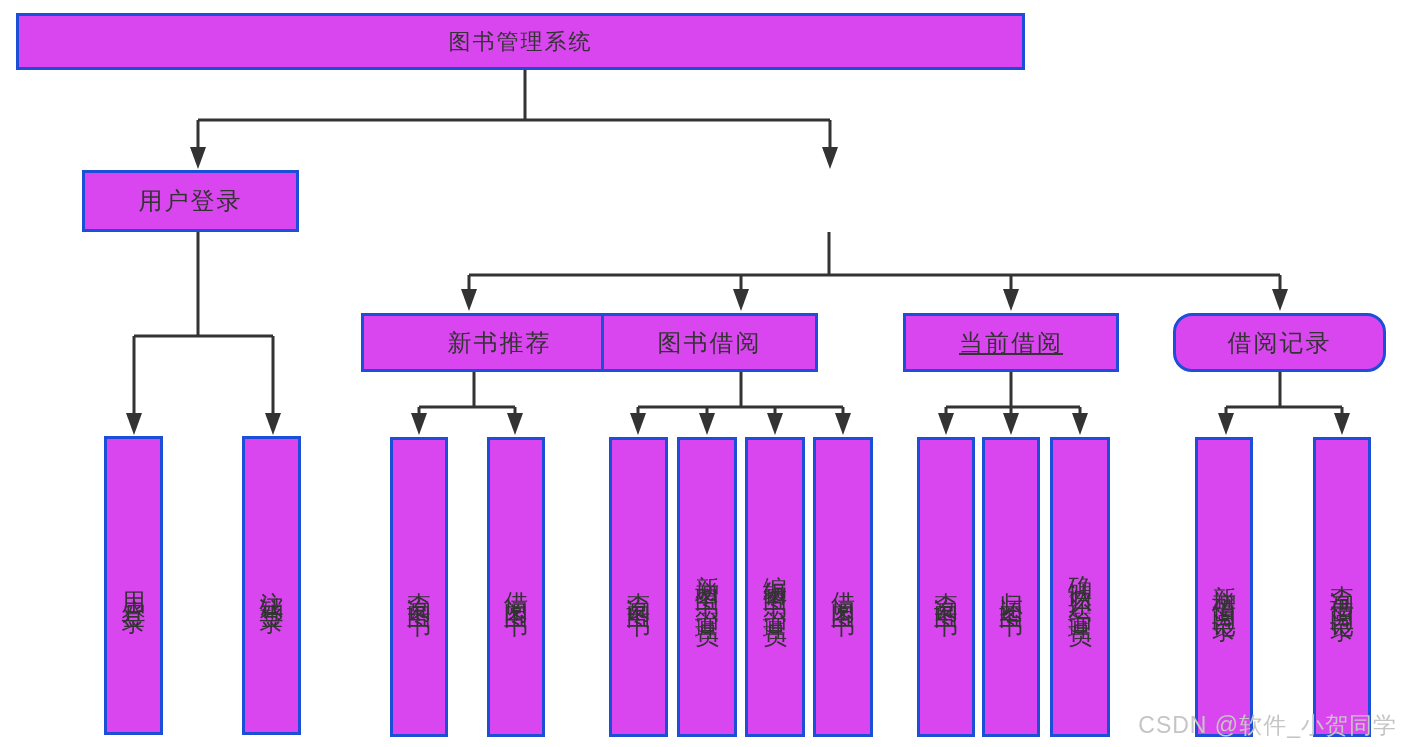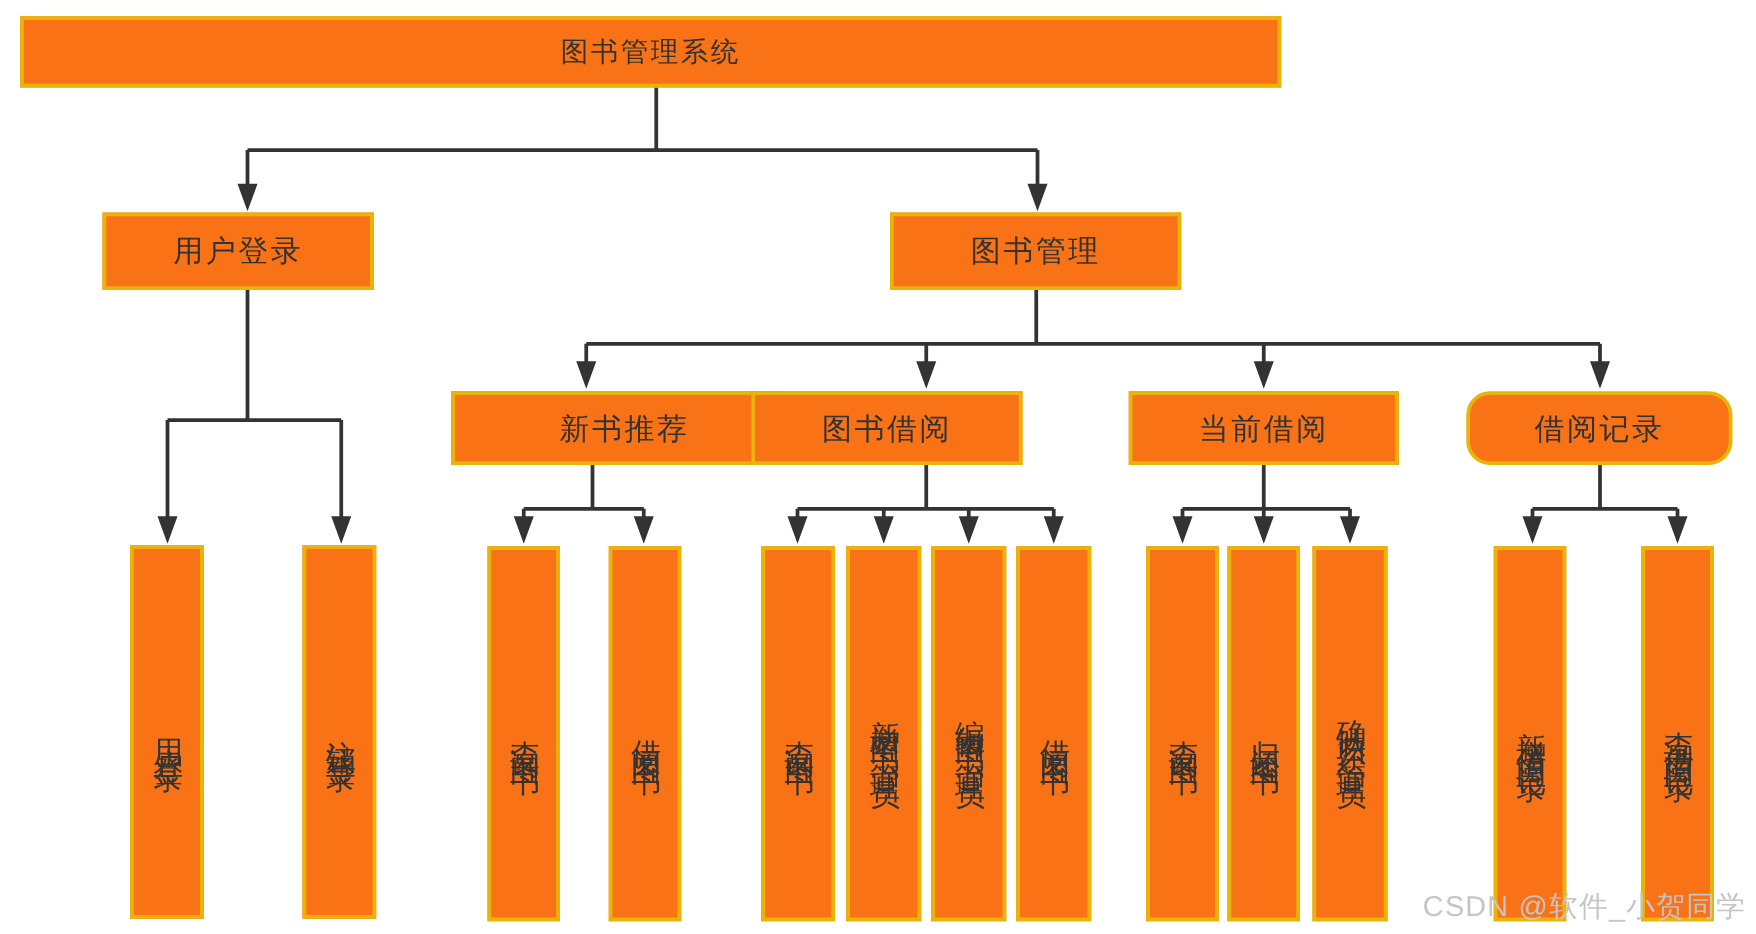--- a/index.html
+++ b/index.html
@@ -18,22 +18,22 @@
   #connector-svg {
     position: absolute;
     left: 0; top: 0;
     width: 1405px;
     height: 747px;
     z-index: 1;
   }
   .node {
     position: absolute;
     box-sizing: border-box;
-    border: 3px solid #eab308;
-    background: #f97316;
+    border: 3px solid #1d4ed8;
+    background: #d946ef;
     color: #333333;
     display: flex;
     align-items: center;
     justify-content: center;
     z-index: 2;
   }
   .hbox {
     font-size: 24px;
     letter-spacing: 2px;
     white-space: nowrap;
@@ -49,21 +49,21 @@
     letter-spacing: 7px;
     line-height: 1;
     text-align: center;
   }
   
   #node-root           { left: 16px;   top: 13px;  width: 1009px; height: 57px; }
   #node-user-login     { left: 82px;   top: 170px; width: 217px;  height: 62px; }
   #node-book-mgmt      { left: 712px;  top: 170px; width: 233px;  height: 62px; }
   #node-new-books      { left: 361px;  top: 313px; width: 265px;  height: 59px; padding-left: 12px; }
   #node-borrowing      { left: 601px;  top: 313px; width: 217px;  height: 59px; }
-  #node-current        { left: 903px;  top: 313px; width: 216px;  height: 59px; }
+  #node-current        { left: 903px;  top: 313px; width: 216px;  height: 59px; text-decoration: underline; }
   #node-records        { left: 1173px; top: 313px; width: 213px;  height: 59px; border-radius: 19px; }
   #node-login-v        { left: 104px;  top: 436px; width: 59px;   height: 299px; }
   #node-logout-v       { left: 242px;  top: 436px; width: 59px;   height: 299px; }
   #node-nb-query       { left: 390px;  top: 437px; width: 58px;   height: 300px; }
   #node-nb-borrow      { left: 487px;  top: 437px; width: 58px;   height: 300px; }
   #node-bb-query       { left: 609px;  top: 437px; width: 59px;   height: 300px; }
   #node-bb-add         { left: 677px;  top: 437px; width: 60px;   height: 300px; }
   #node-bb-edit        { left: 745px;  top: 437px; width: 60px;   height: 300px; }
   #node-bb-borrow      { left: 813px;  top: 437px; width: 60px;   height: 300px; }
   #node-cb-query       { left: 917px;  top: 437px; width: 58px;   height: 300px; }
@@ -116,21 +116,20 @@
       <polygon points="1003,413 1019,413 1011,435"></polygon>
       <polygon points="1072,413 1088,413 1080,435"></polygon>
       <polygon points="1218,413 1234,413 1226,435"></polygon>
       <polygon points="1334,413 1350,413 1342,435"></polygon>
     </g>
   </svg>
 
   <div id="node-root" class="node hbox root-box">图书管理系统</div>
 
   <div id="node-user-login" class="node hbox">用户登录</div>
-  <div id="node-book-mgmt" class="node hbox">图书管理</div>
 
   <div id="node-new-books" class="node hbox">新书推荐</div>
   <div id="node-borrowing" class="node hbox">图书借阅</div>
   <div id="node-current" class="node hbox">当前借阅</div>
   <div id="node-records" class="node hbox">借阅记录</div>
 
   <div id="node-login-v" class="node vbox">用户登录</div>
   <div id="node-logout-v" class="node vbox">注销登录</div>
 
   <div id="node-nb-query" class="node vbox">查询图书</div>

